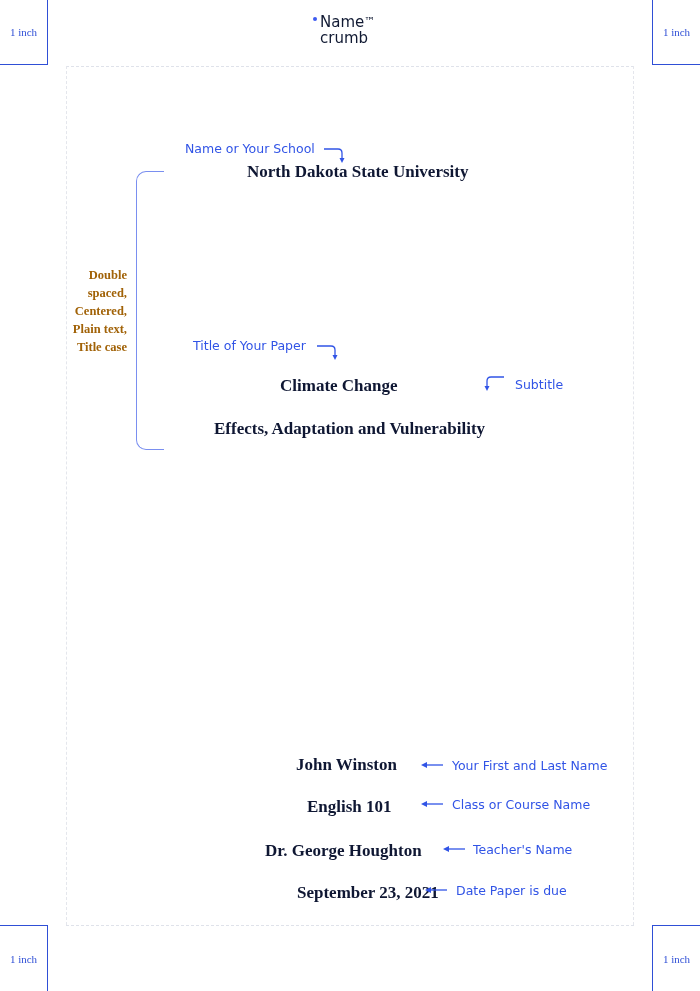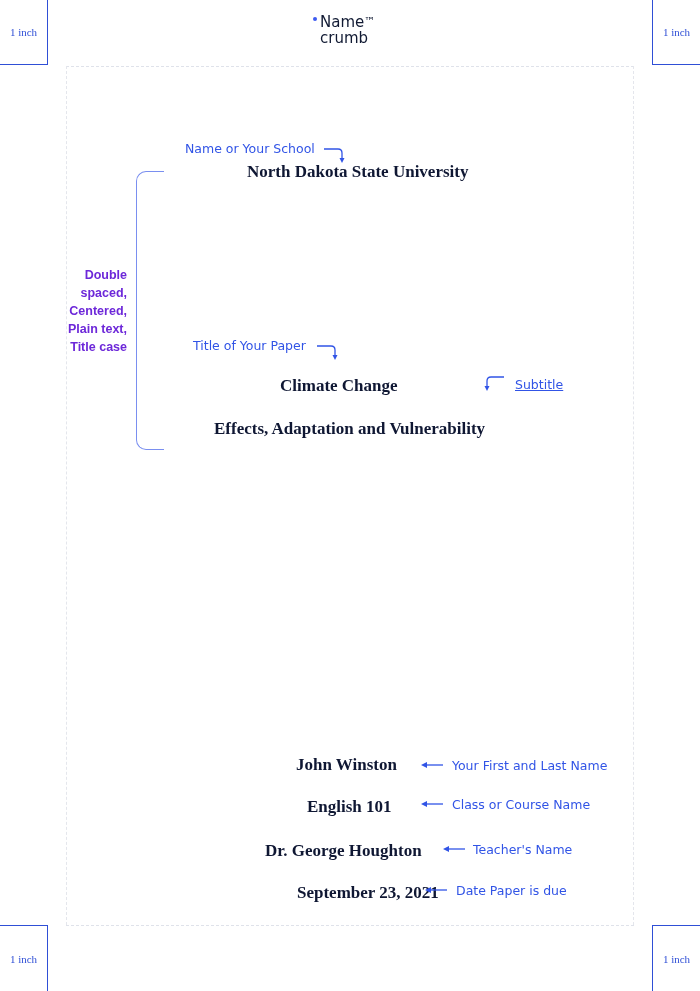--- a/index.html
+++ b/index.html
@@ -9,21 +9,21 @@
   .tr{right:0;top:0;border-left:1.5px solid #2f4fd6;border-bottom:1.5px solid #2f4fd6;}
   .bl{left:0;top:925px;height:66px;border-right:1.5px solid #2f4fd6;border-top:1.5px solid #2f4fd6;}
   .br{right:0;top:925px;height:66px;border-left:1.5px solid #2f4fd6;border-top:1.5px solid #2f4fd6;}
   .dash-h{position:absolute;left:66px;width:568px;height:0;border-top:1px dashed #dfe2ea;}
   .dash-v{position:absolute;top:66px;height:859px;width:0;border-left:1px dashed #e4e6ec;}
   .logo{position:absolute;left:320px;top:14px;color:#111a33;font-family:"DejaVu Sans",sans-serif;font-size:15px;line-height:16px;}
   .logo .dot{position:absolute;left:-7px;top:3px;width:4px;height:4px;border-radius:50%;background:#3d5af1;}
   .logo .tm{font-size:11px;vertical-align:top;}
   .doc{position:absolute;font-family:"Liberation Serif",serif;font-weight:bold;color:#0f1733;font-size:17px;white-space:nowrap;}
   .note{position:absolute;font-family:"DejaVu Sans",sans-serif;color:#3154e6;font-size:12.5px;white-space:nowrap;}
-  .side-note{position:absolute;left:55px;top:266px;width:72px;text-align:right;font-family:Liberation Sans, sans-serif;color:#6d28d9;font-size:12.5px;line-height:18px;font-weight:bold;}
+  .side-note{position:absolute;left:55px;top:266px;width:72px;text-align:right;font-family:Liberation Serif, serif;color:#a16207;font-size:12.5px;line-height:18px;font-weight:bold;}
   .bracket{position:absolute;left:136px;top:171px;width:28px;height:279px;box-sizing:border-box;border:1.5px solid #7a8ff0;border-right:none;border-radius:10px 0 0 10px;}
   svg.arrow{position:absolute;overflow:visible;}
 </style>
 </head>
 <body>
 
 <div class="margin-box tl">1 inch</div>
 <div class="margin-box tr">1 inch</div>
 <div class="margin-box bl">1 inch</div>
 <div class="margin-box br">1 inch</div>
@@ -57,21 +57,21 @@
 <div class="note" style="left:193px;top:338px;">Title of Your Paper</div>
 <svg class="arrow" style="left:316px;top:345px" width="22" height="16">
   <path d="M1 1 H15 Q19 1 19 5 V12" fill="none" stroke="#3154e6" stroke-width="1.3"></path>
   <path d="M16.5 10 L19 15 L21.5 10 Z" fill="#3154e6"></path>
 </svg>
 
 <svg class="arrow" style="left:483px;top:376px" width="22" height="18">
   <path d="M21 1 H8 Q4 1 4 5 V12" fill="none" stroke="#3154e6" stroke-width="1.3"></path>
   <path d="M1.5 10 L4 15 L6.5 10 Z" fill="#3154e6"></path>
 </svg>
-<div class="note" style="left:515px;top:377px;text-decoration:underline;">Subtitle</div>
+<div class="note" style="left:515px;top:377px;">Subtitle</div>
 
 <div class="doc" style="left:233px;top:162px;margin-left:14px;">North Dakota State University</div>
 <div class="doc" style="left:280px;top:376px;">Climate Change</div>
 <div class="doc" style="left:214px;top:419px;">Effects, Adaptation and Vulnerability</div>
 
 <div class="doc" style="left:296px;top:755px;">John Winston</div>
 <svg class="arrow" style="left:421px;top:761px" width="22" height="8">
   <path d="M5 4 H22" stroke="#3154e6" stroke-width="1.3"></path>
     <path d="M0 4 L6 1 L6 7 Z" fill="#3154e6"></path>
 </svg>

